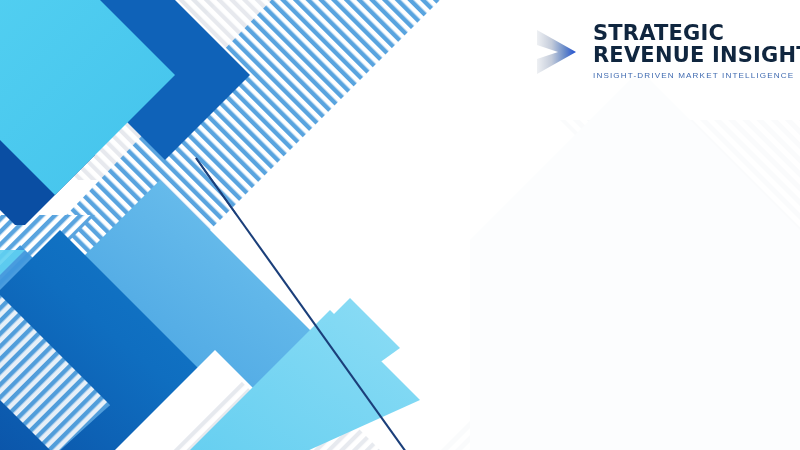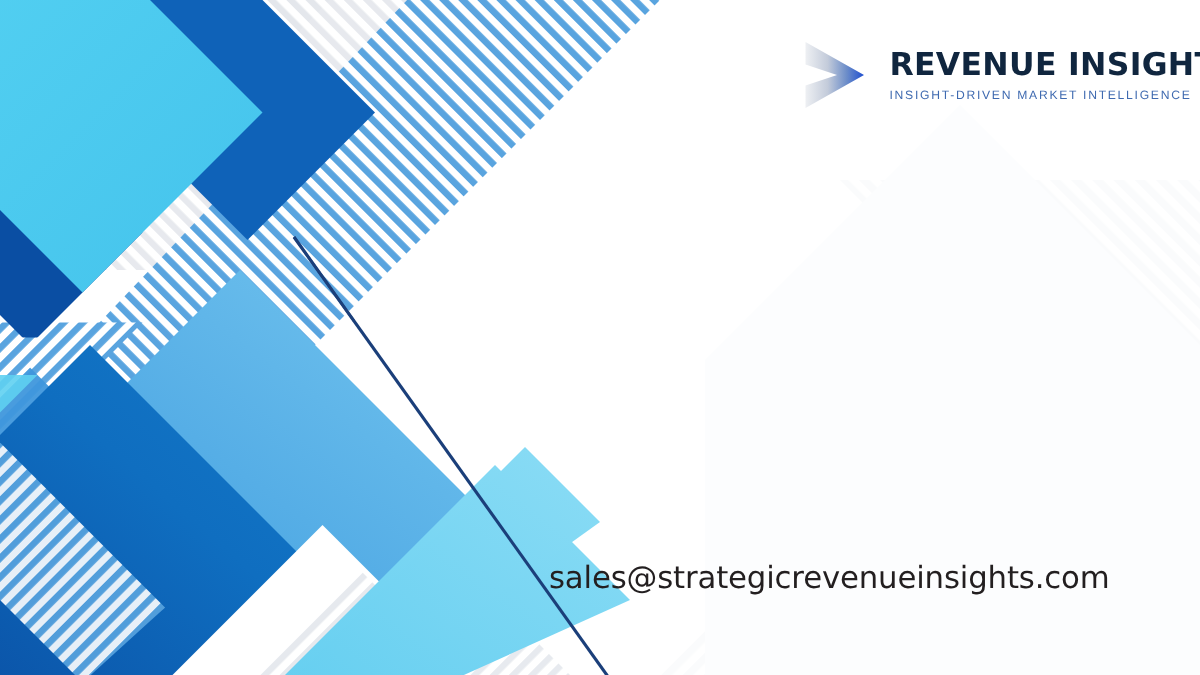--- a/index.html
+++ b/index.html
@@ -222,21 +222,21 @@
         <linearGradient id="chevGrad" x1="0" y1="0.5" x2="1" y2="0.5">
           <stop offset="0%" stop-color="#eef0f3"></stop>
           <stop offset="38%" stop-color="#c3cbda"></stop>
           <stop offset="70%" stop-color="#6d8ec9"></stop>
           <stop offset="100%" stop-color="#1f4fd0"></stop>
         </linearGradient>
       </defs>
       <path d="M9 6 L9 21 L30 28 L9 35 L9 50 L48 28 Z" fill="url(#chevGrad)"></path>
     </svg>
     <div id="logo-words">
+      <div class="logo-line">STRATEGIC</div>
       <div class="logo-line">REVENUE INSIGHTS</div>
       <div id="logo-tagline">INSIGHT-DRIVEN MARKET INTELLIGENCE</div>
     </div>
   </div>
 
 
-  <div id="contact-email">sales@strategicrevenueinsights.com</div>
 
 </div>
 
 </body></html>

